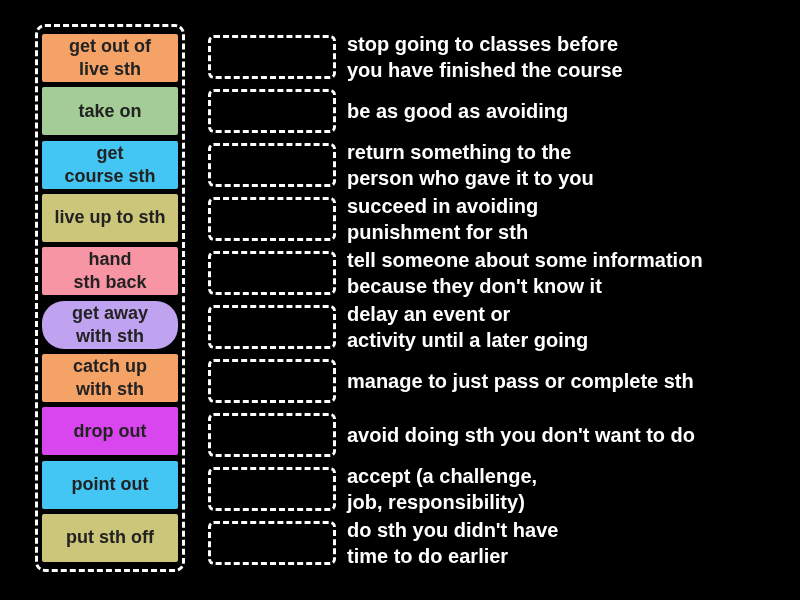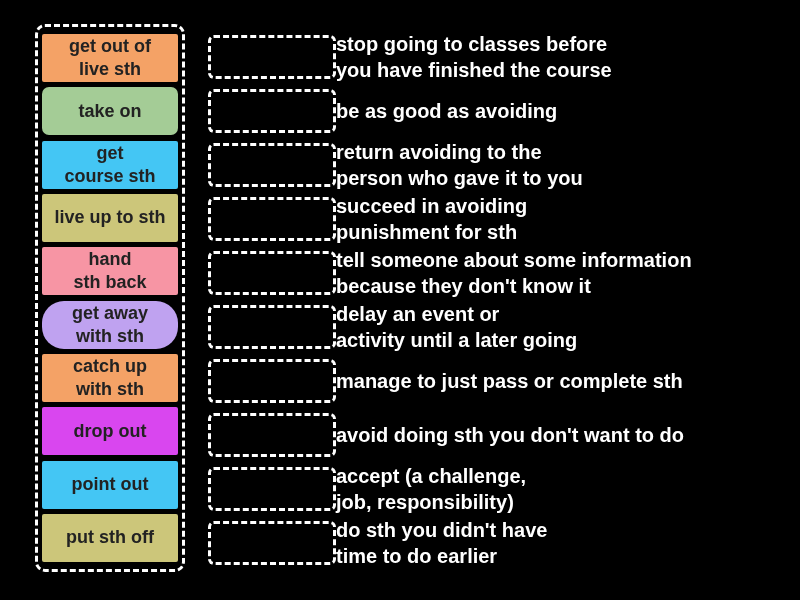--- a/index.html
+++ b/index.html
@@ -62,36 +62,37 @@
   }
   .dropzone {
     width: 128px;
     height: 44px;
     box-sizing: border-box;
     border: 3px dashed #ffffff;
     border-radius: 6px;
     flex: 0 0 auto;
   }
   .definition {
+    margin-left: 11px;
     color: #ffffff;
     font-size: 20px;
     font-weight: 700;
     line-height: 26px;
     white-space: pre;
   }
 </style>
 </head>
 <body>
 
 <div class="stage">
 
   <div class="tiles-panel">
     <div class="tile" style="background-color: rgb(244, 162, 102);">get out of
 live sth</div>
-    <div class="tile" style="background-color: rgb(164, 204, 150); border-radius: 7px;">take on</div>
+    <div class="tile" style="background-color: rgb(164, 204, 150);">take on</div>
     <div class="tile" style="background-color: rgb(68, 198, 244);">get
 course sth</div>
     <div class="tile" style="background-color: rgb(204, 198, 122);">live up to sth</div>
     <div class="tile" style="background-color: rgb(247, 149, 164);">hand
 sth back</div>
     <div class="tile" style="background-color: rgb(191, 162, 240); border-radius: 22px;">get away
 with sth</div>
     <div class="tile" style="background-color: rgb(244, 162, 102);">catch up
 with sth</div>
     <div class="tile" style="background-color: #d946ef;">drop out</div>
@@ -104,21 +105,21 @@
       <div class="dropzone"></div>
       <div class="definition">stop going to classes before
 you have finished the course</div>
     </div>
     <div class="row">
       <div class="dropzone"></div>
       <div class="definition">be as good as avoiding</div>
     </div>
     <div class="row">
       <div class="dropzone"></div>
-      <div class="definition">return avoiding to the
+      <div class="definition">return something to the
 person who gave it to you</div>
     </div>
     <div class="row">
       <div class="dropzone"></div>
       <div class="definition">succeed in avoiding
 punishment for sth</div>
     </div>
     <div class="row">
       <div class="dropzone"></div>
       <div class="definition">tell someone about some information

